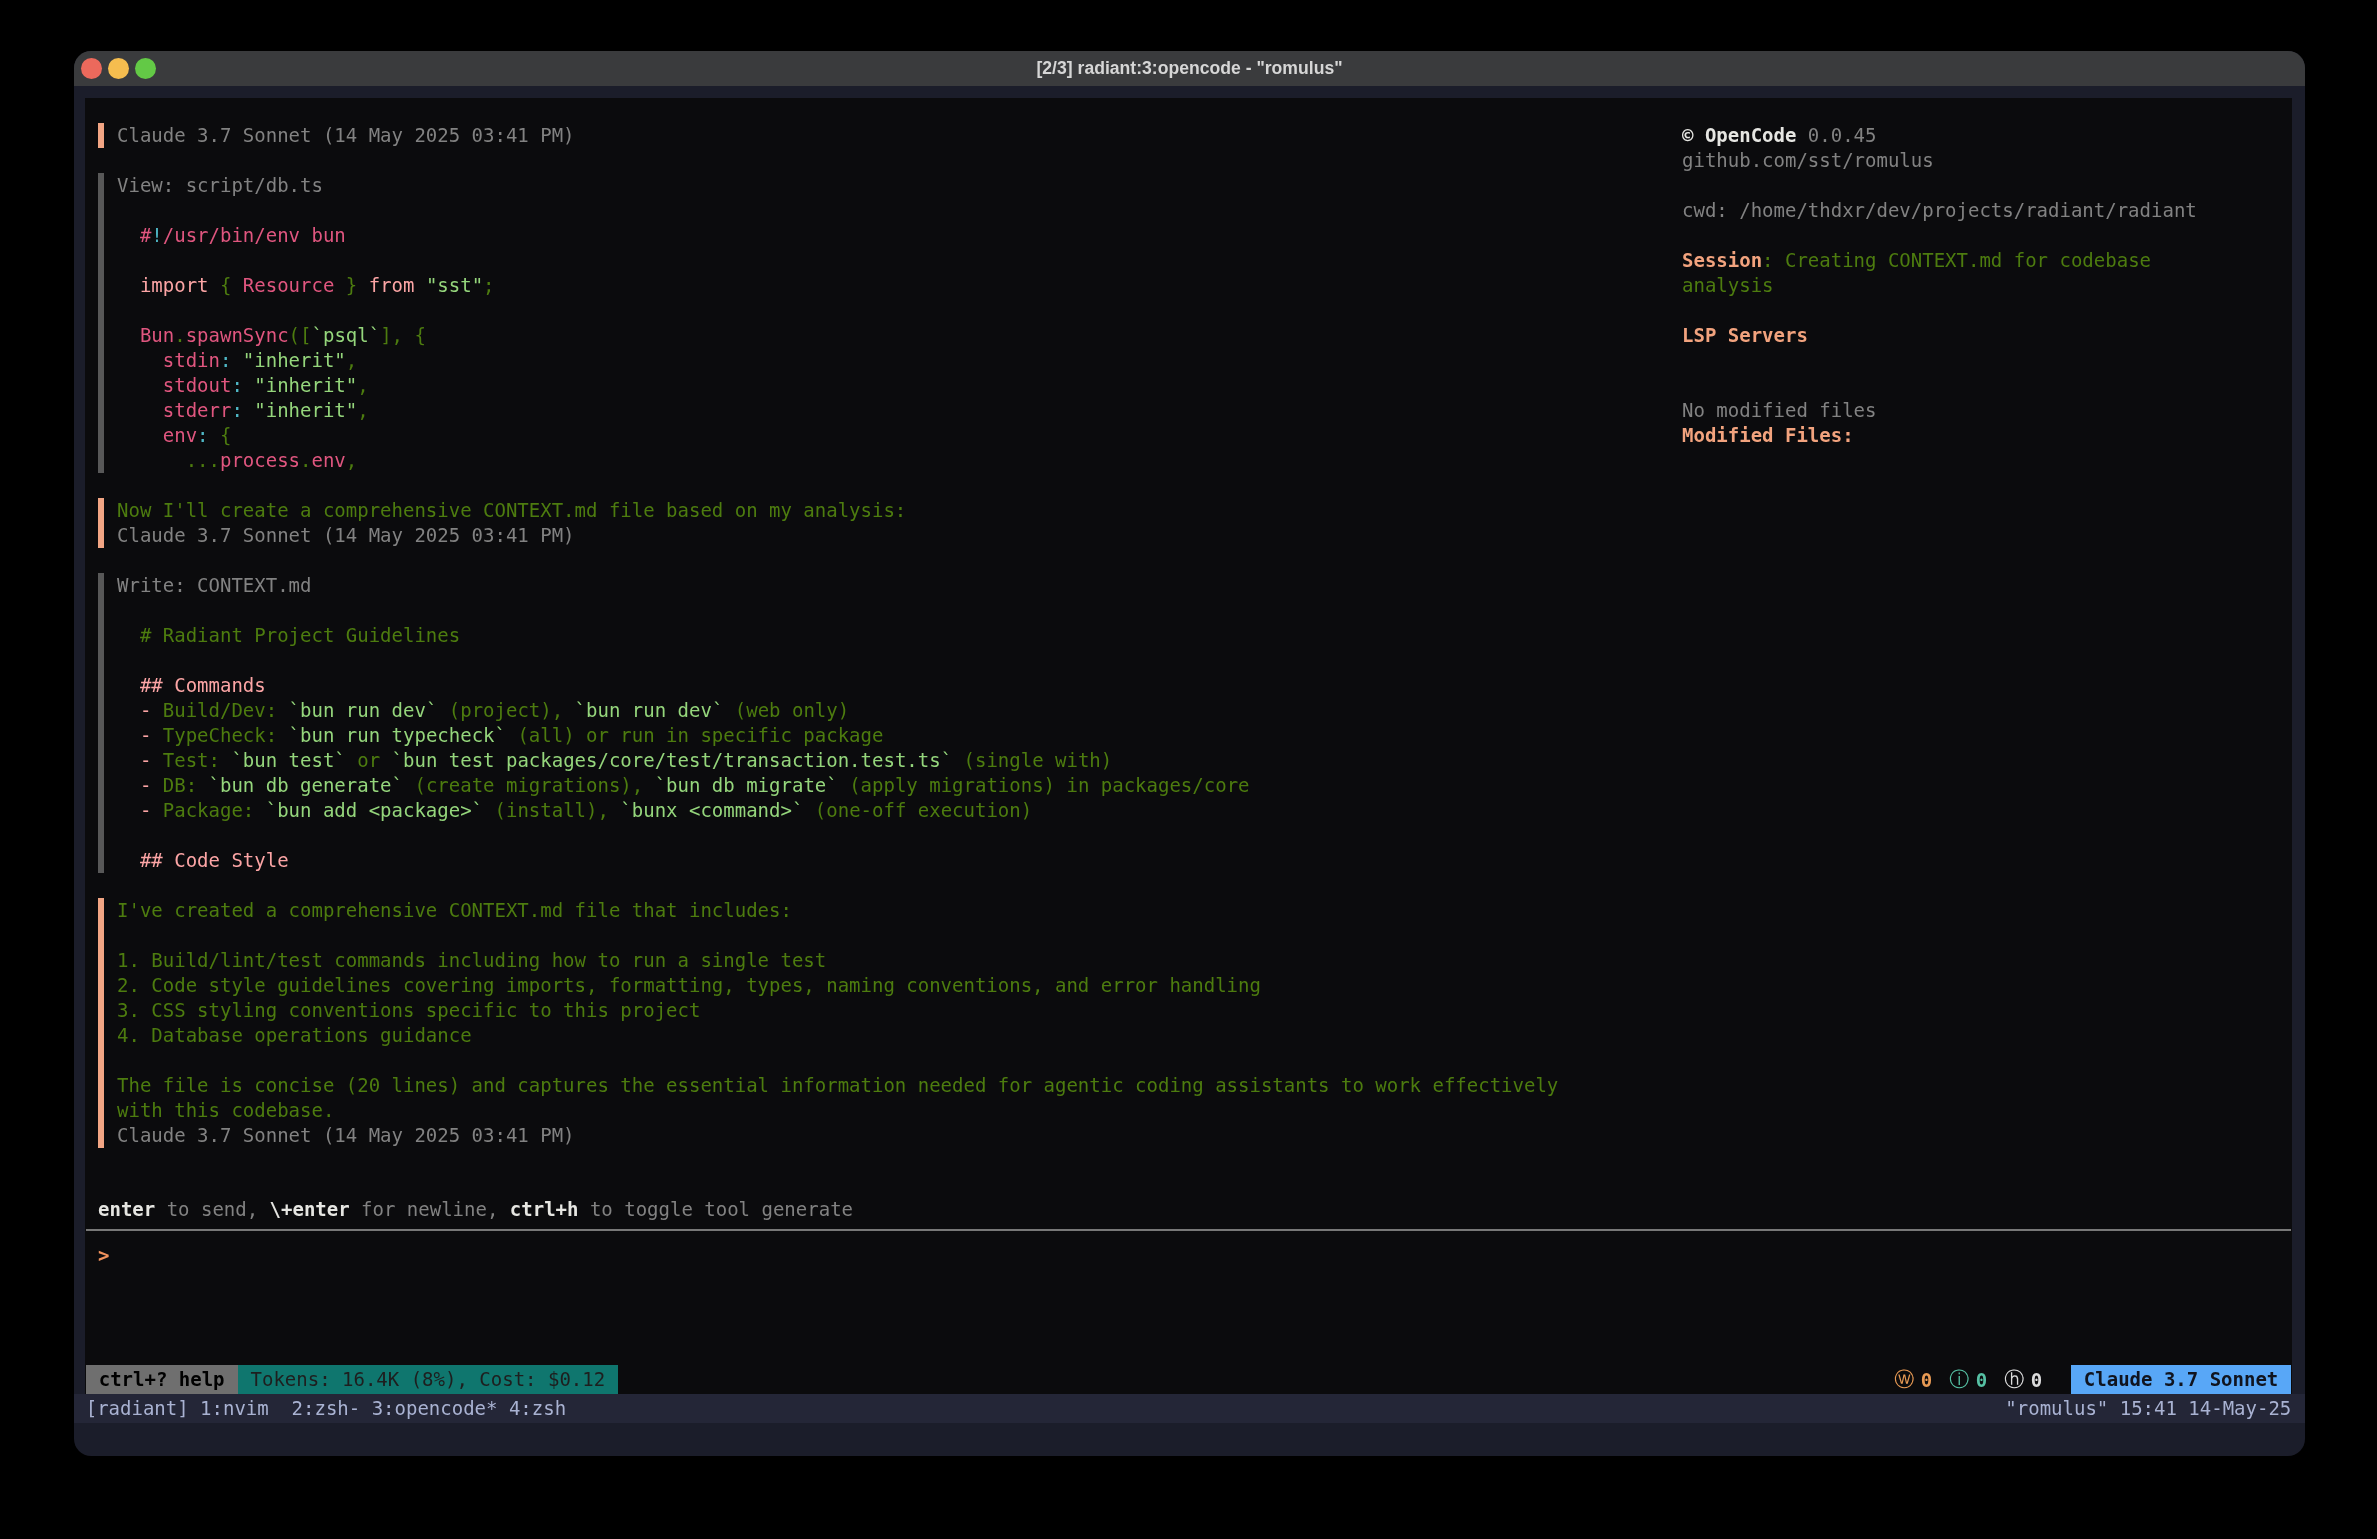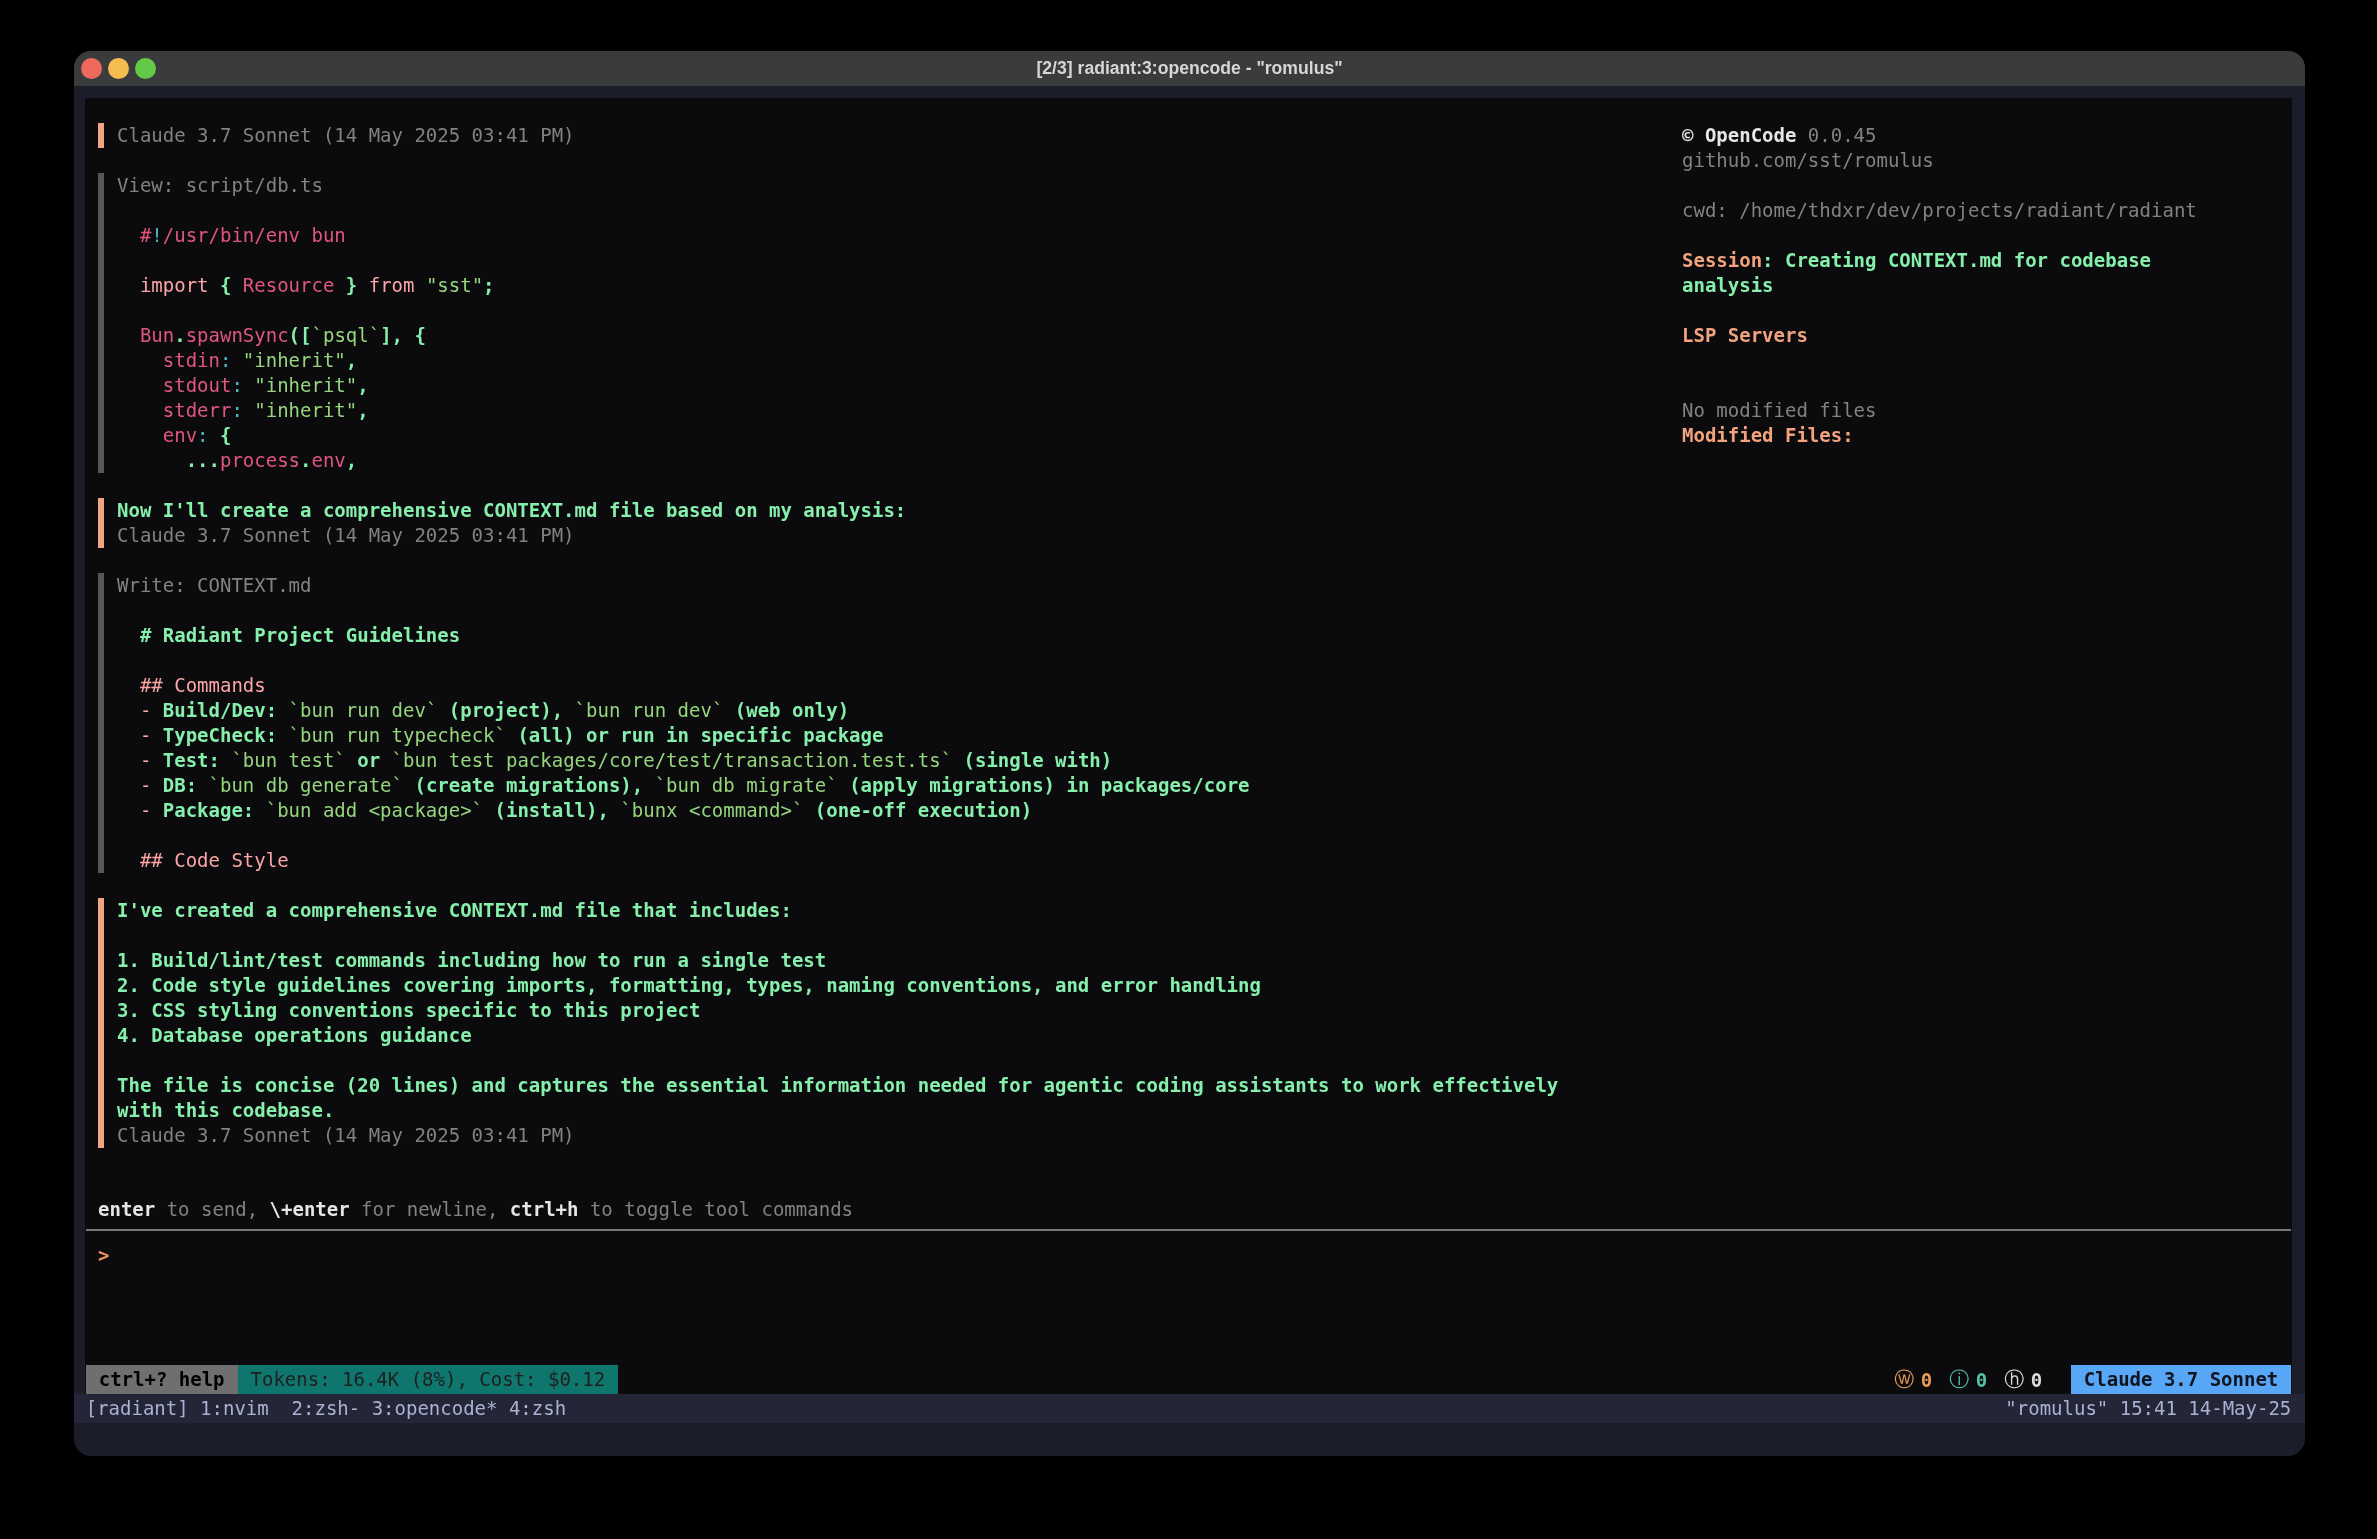--- a/index.html
+++ b/index.html
@@ -24,21 +24,21 @@
   
   .terminal{position:absolute;left:11px;top:47px;width:2207px;height:1296px;
             background:#0b0b0d;font-size:19px;color:#d9d9d5;}
   .line{height:25px;line-height:25px;white-space:pre;}
 
   .content{position:absolute;left:13px;top:25px;width:1579px;}
   .block{border-left:6.5px solid #585858;padding-left:13px;margin-bottom:25px;}
   .block.bar-orange{border-left-color:#f2a584;}
   .block.bar-gray{border-left-color:#585858;}
 
-  .c-fg{color:#86efac;font-weight:bold;}
+  .c-fg{color:#4d7c0f;}
   .c-fgb{color:#e6e6e2;font-weight:bold;}
   .c-dim{color:#828282;}
   .c-red{color:#e0567f;}
   .c-blue{color:#fca5a5;}
   .c-green{color:#95d67c;}
   .c-cyan{color:#4fb8c6;}
   .c-accentb{color:#f2a37e;font-weight:bold;}
 
   .sidebar{position:absolute;left:1597px;top:25px;width:607px;}
 
@@ -146,21 +146,21 @@
         <div class="line"></div>
         <div class="line"><span class="c-accentb">LSP Servers</span></div>
         <div class="line"></div>
         <div class="line"></div>
         <div class="line"><span class="c-dim">No modified files</span></div>
         <div class="line"><span class="c-accentb">Modified Files:</span></div>
       </div>
 
     <div class="hint">
 
-    <div class="line"><span class="c-fgb">enter</span><span class="c-dim"> to send, </span><span class="c-fgb">\+enter</span><span class="c-dim"> for newline, </span><span class="c-fgb">ctrl+h</span><span class="c-dim"> to toggle tool commands</span></div>
+    <div class="line"><span class="c-fgb">enter</span><span class="c-dim"> to send, </span><span class="c-fgb">\+enter</span><span class="c-dim"> for newline, </span><span class="c-fgb">ctrl+h</span><span class="c-dim"> to toggle tool generate</span></div>
       </div>
 
     <div class="divider"></div>
 
     <div class="prompt">
       <span>&gt;</span>
     </div>
 
     <div class="chiprow">
       <div class="chips-left">

